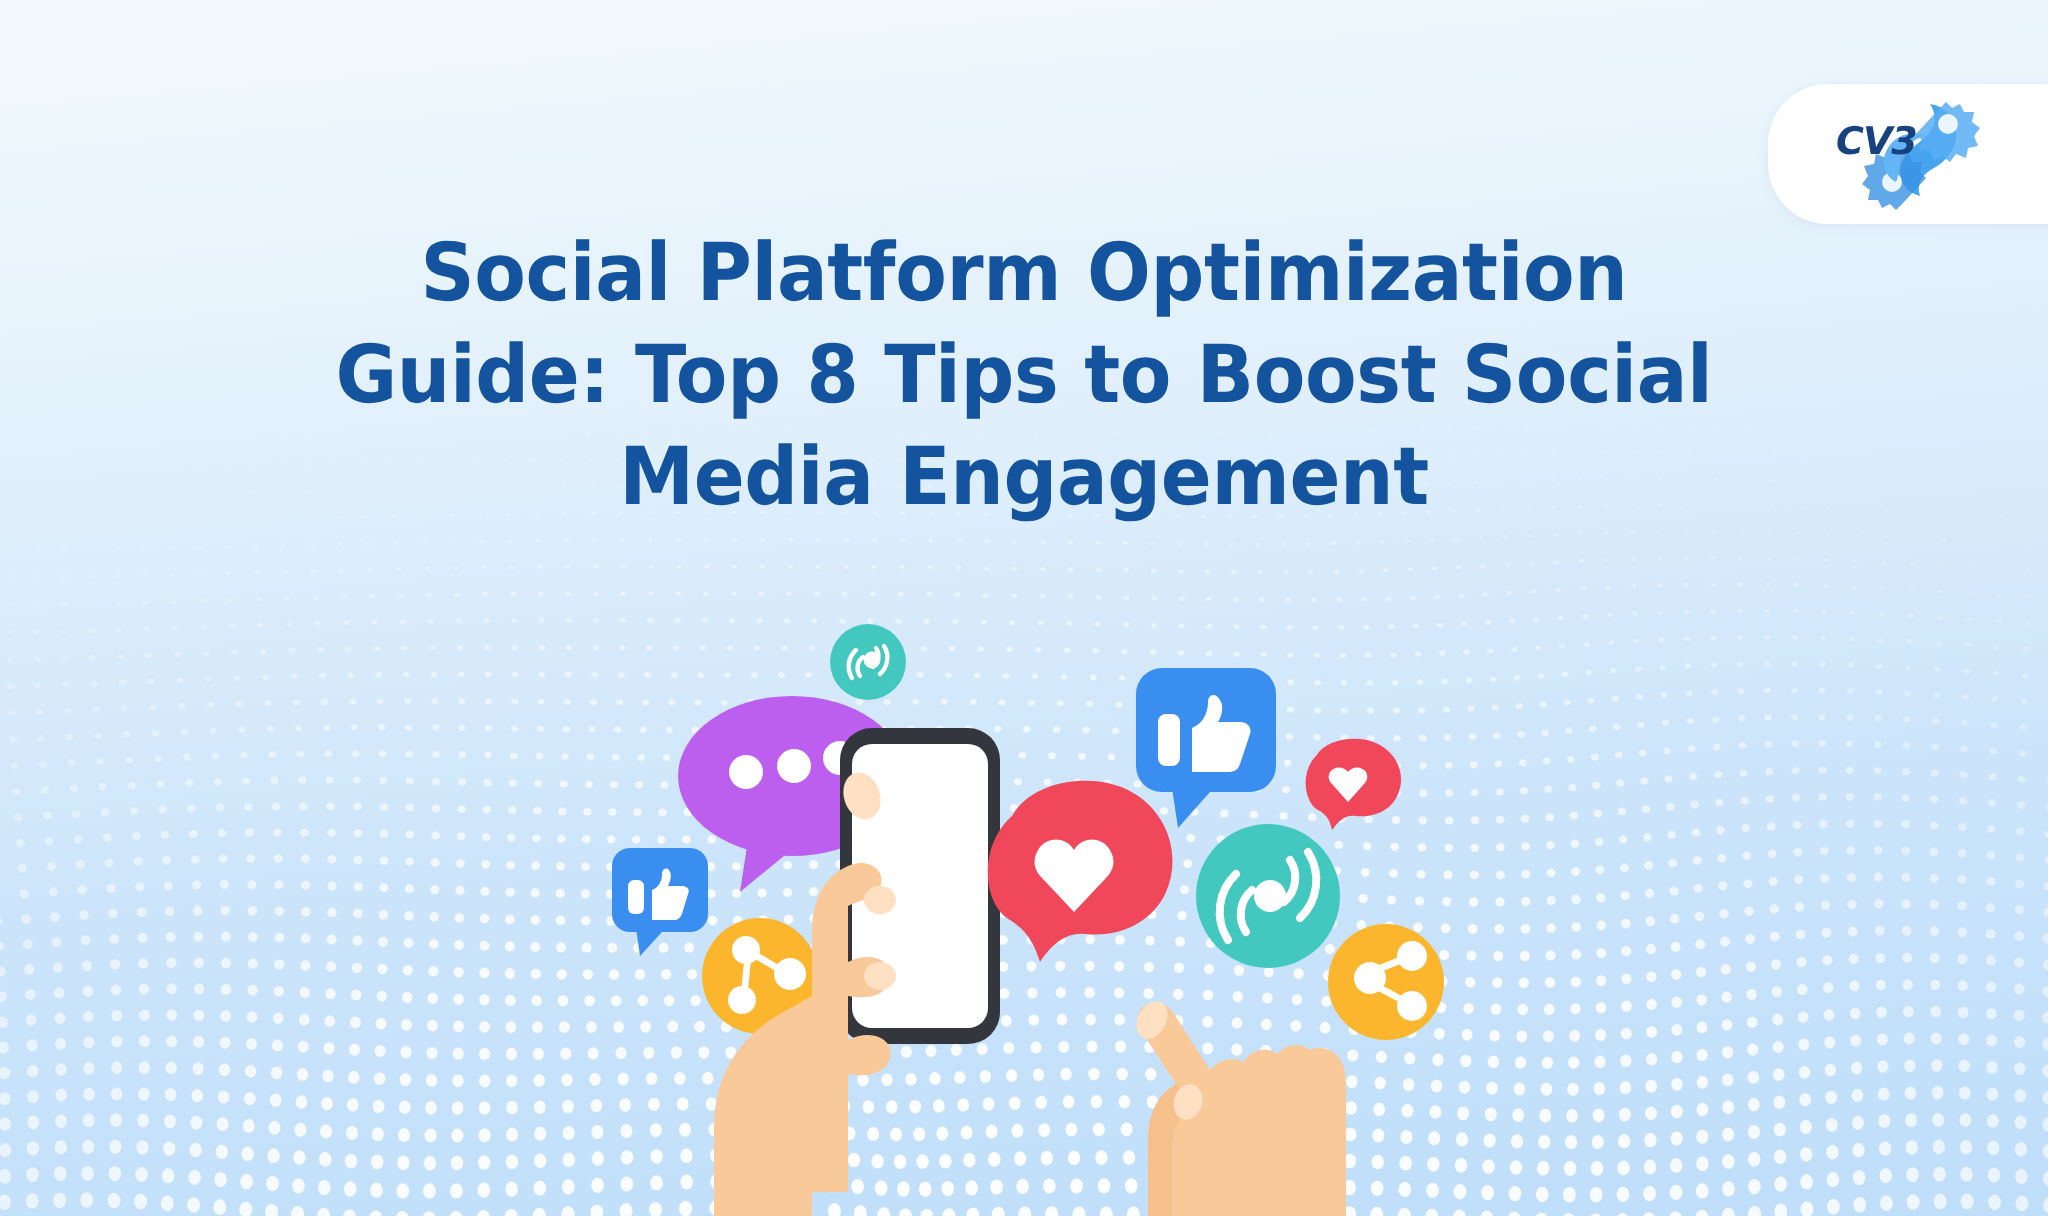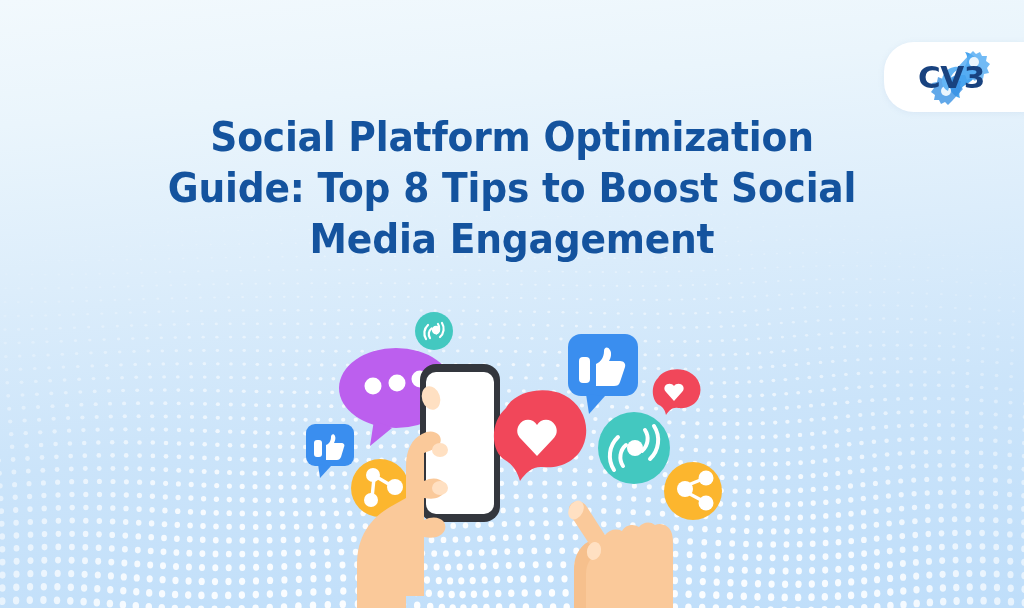--- a/index.html
+++ b/index.html
@@ -45,25 +45,26 @@
     width: 92px;
     height: 56px;
   }
   .logo-mark svg { position: absolute; left: 0; top: 0; }
   .logo-text {
     position: absolute;
     left: 6px;
     top: 13px;
     font-family: "DejaVu Sans", sans-serif;
     font-weight: bold;
-    font-size: 31px;
+    font-size: 19px;
     letter-spacing: -0.5px;
     color: #18427f;
     line-height: 1;
     z-index: 3;
+    font-style: italic;
   }
 
   
   .headline {
     position: absolute;
     left: 0;
     top: 112px;
     width: 1024px;
     text-align: center;
     color: #14539e;

